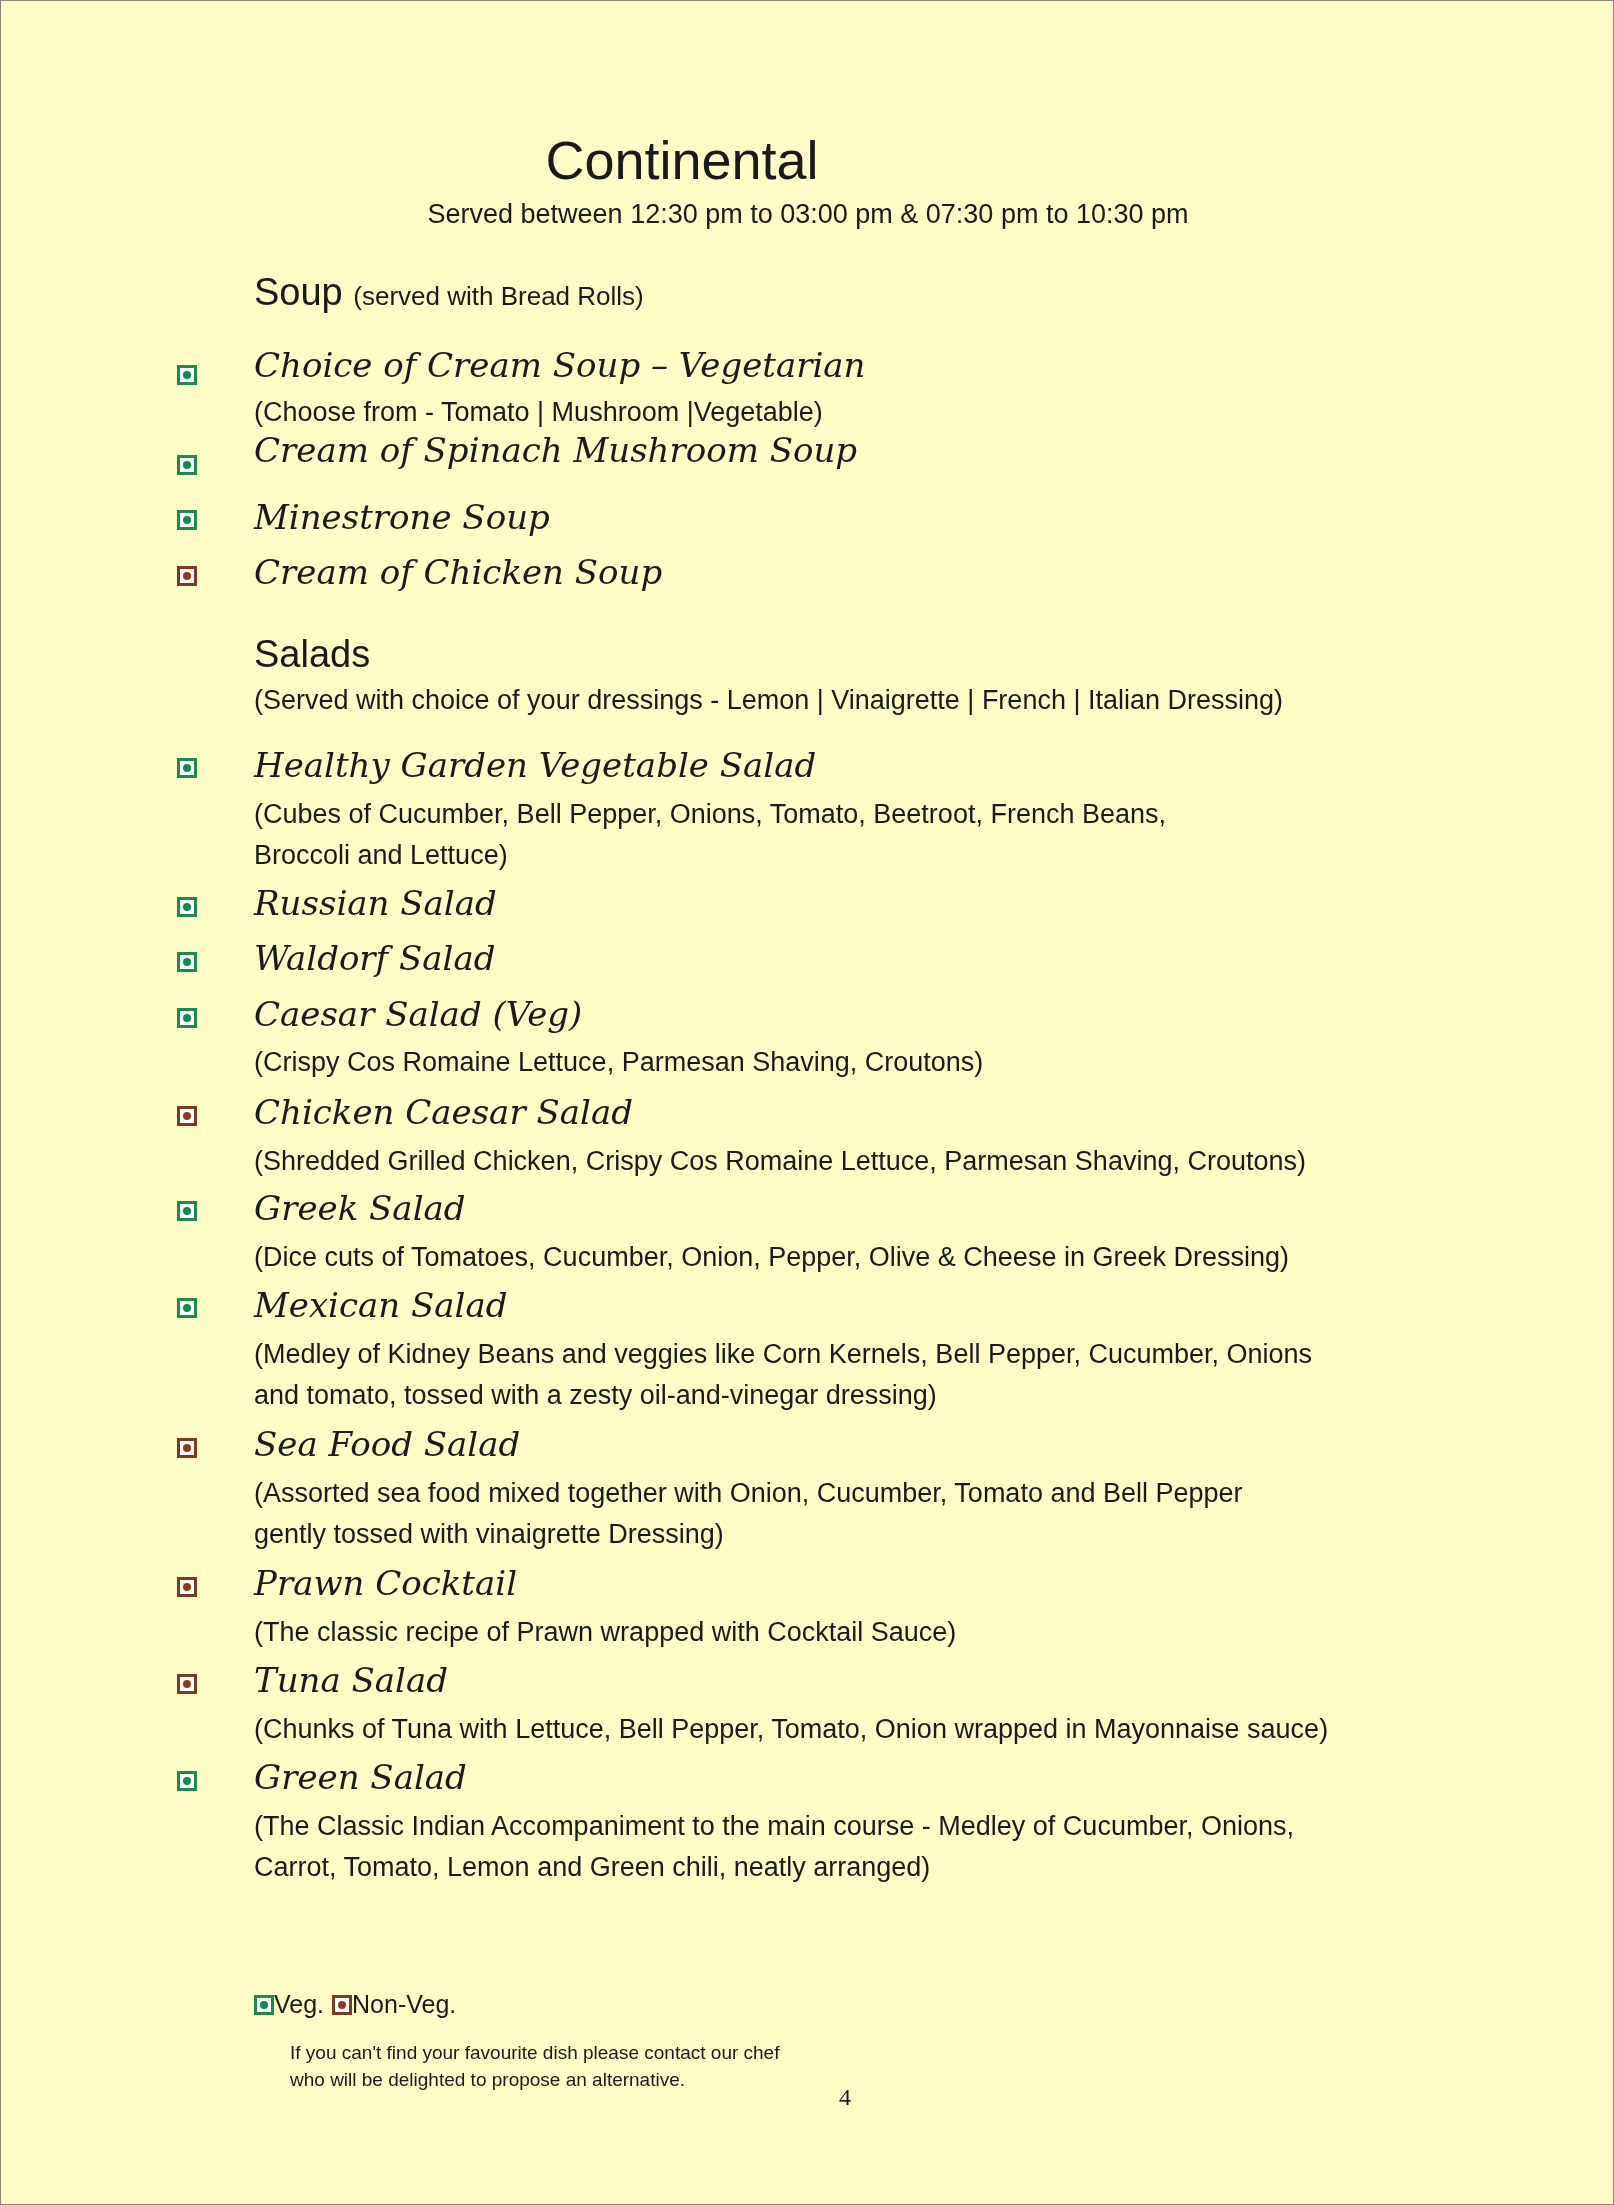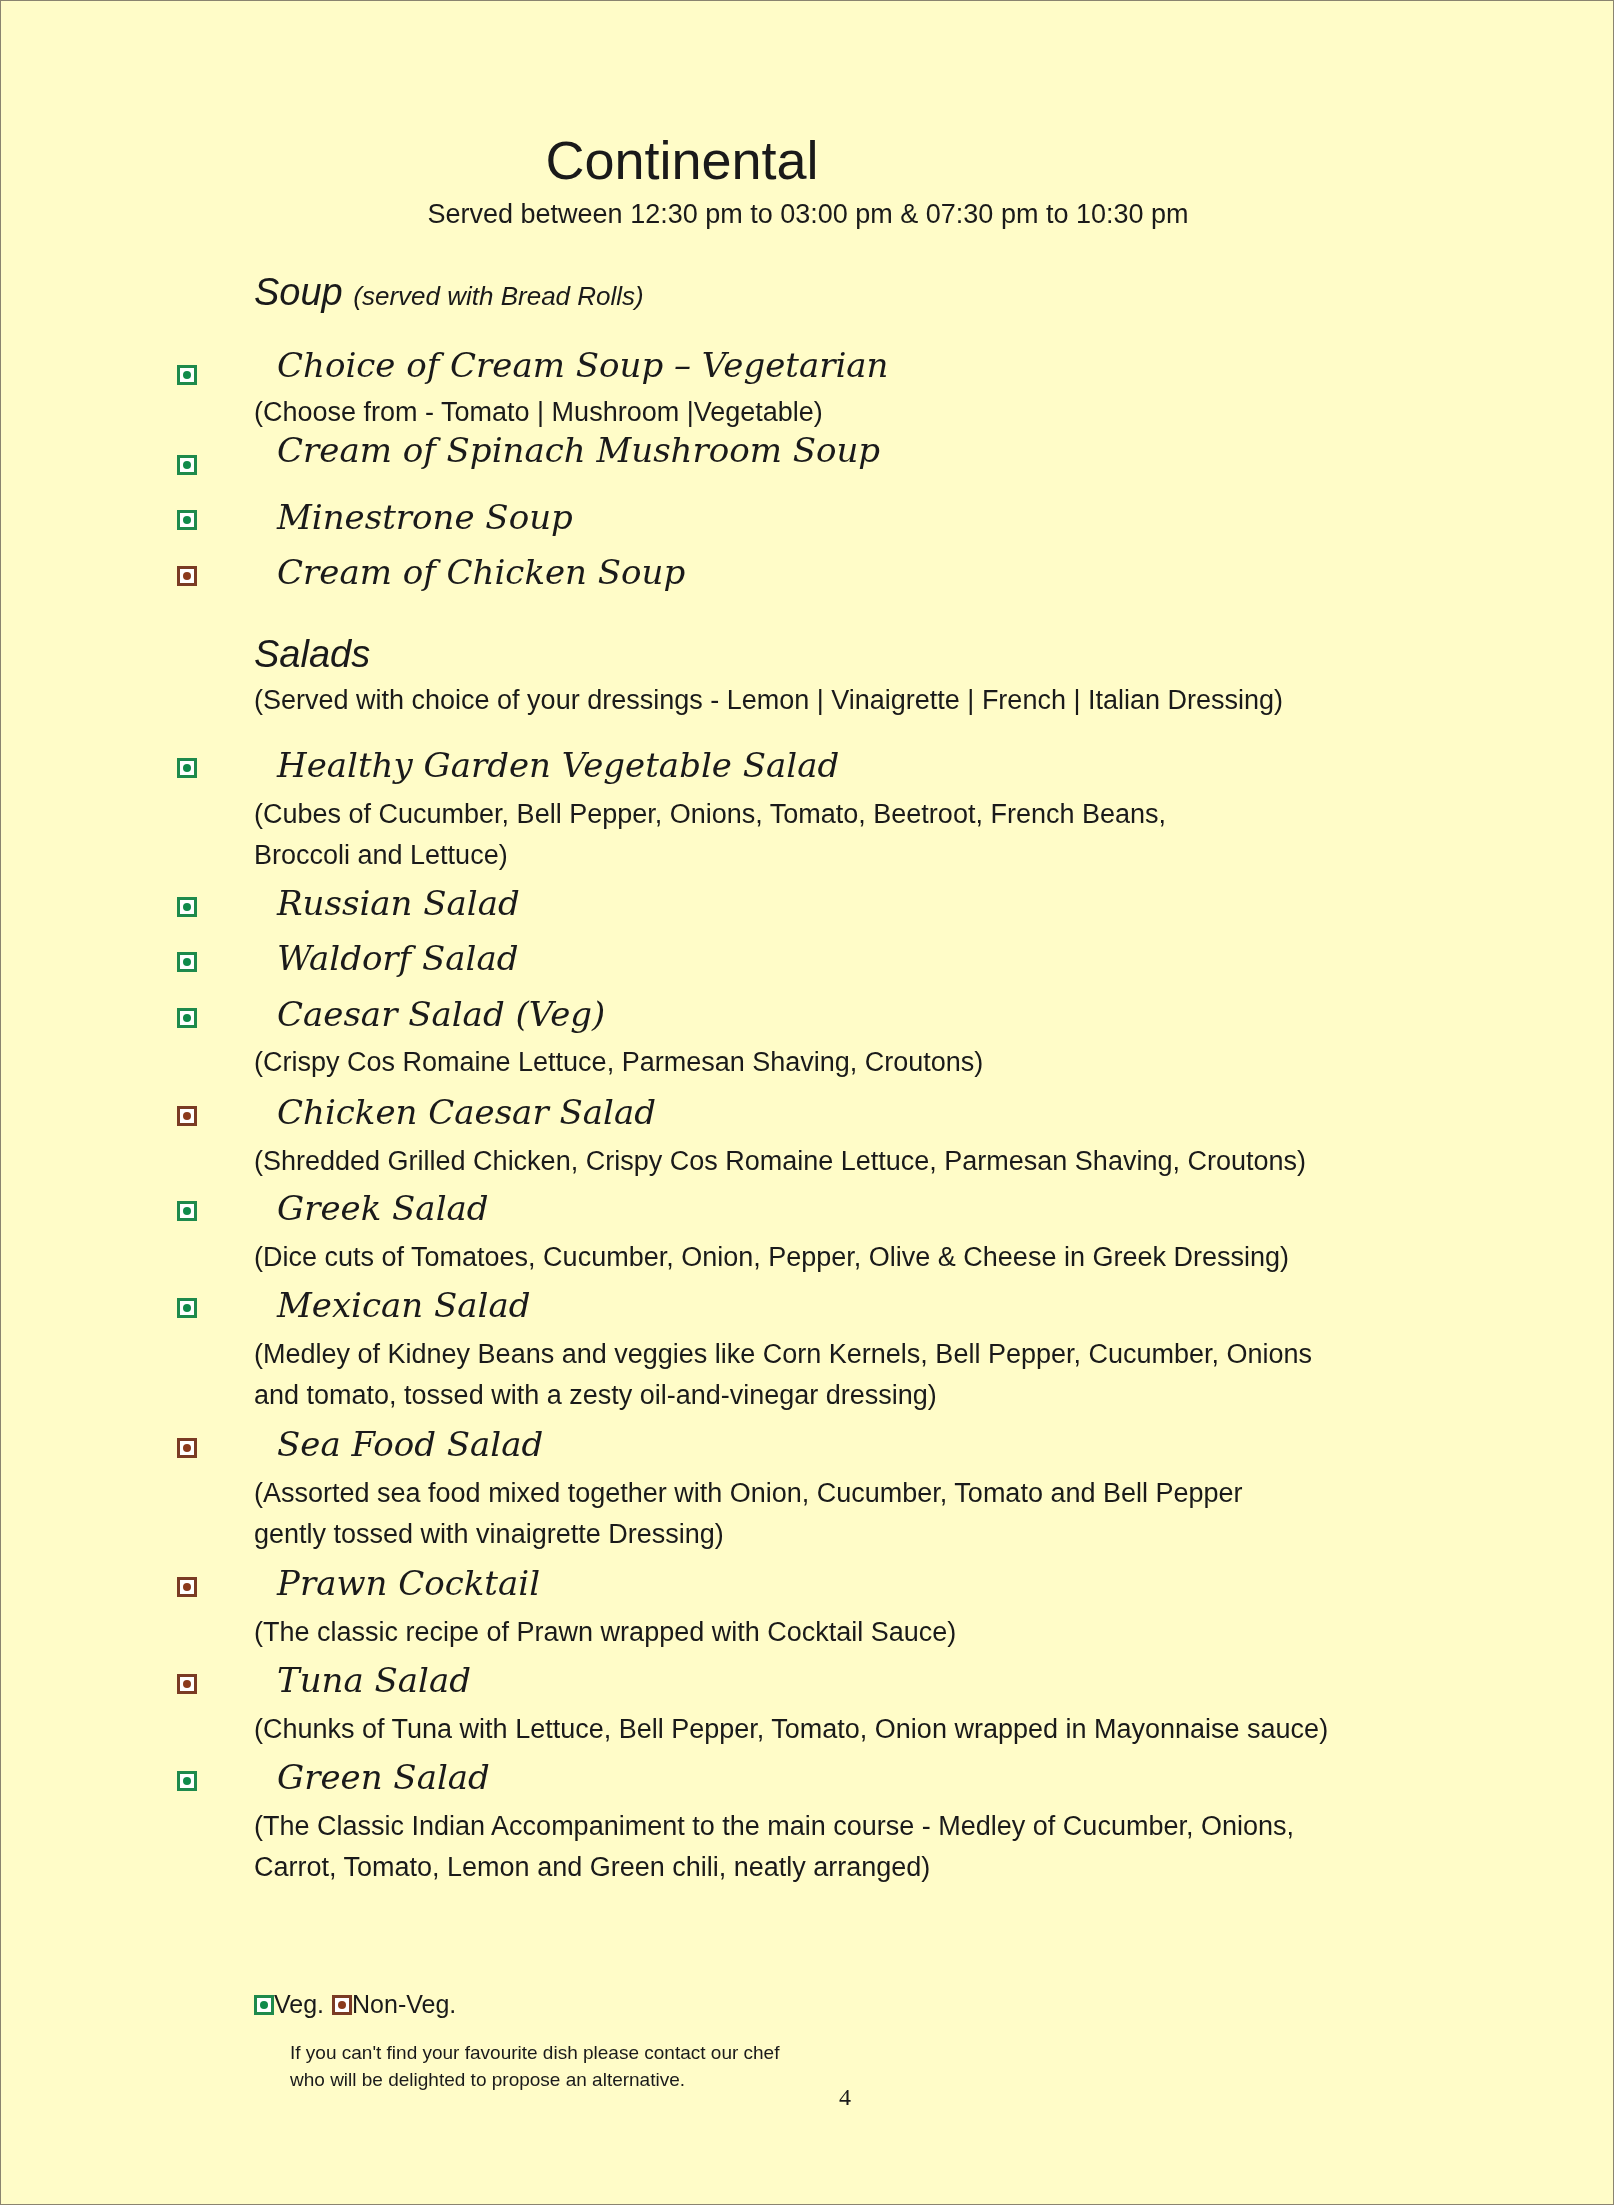--- a/index.html
+++ b/index.html
@@ -1,23 +1,23 @@
 <!DOCTYPE html>
 <html><head>
 <meta charset="utf-8">
 <style>
   html, body { margin:0; padding:0; }
   body { width:1614px; height:2205px; background:#fffcc8; position:relative; overflow:hidden;
          border:1px solid #8a8470; box-sizing:border-box; font-family:"Liberation Sans", sans-serif; color:#1a1a1a; }
   .title { position:absolute; top:128px; left:0; width:1362px; text-align:center; font-size:54px; }
   .subtitle { position:absolute; top:198px; left:0; width:1614px; text-align:center; font-size:27px; }
-  .sec { position:absolute; left:253px; font-size:38px;font-style:italic; }
+  .sec { position:absolute; left:253px; font-size:38px; }
   .sec small { font-size:26px; }
   .note { position:absolute; left:253px; font-size:27px; }
-  .item { position:absolute; left:253px; font-family:"DejaVu Serif", serif; font-style:italic; font-size:34px;margin-left:23px; }
+  .item { position:absolute; left:253px; font-family:"DejaVu Serif", serif; font-style:italic; font-size:34px; }
   .desc { position:absolute; left:253px; font-size:27px; line-height:41px; }
   .mark { position:absolute; left:176px; width:20px; height:20px; box-sizing:border-box; border:3px solid; background:#fff; }
   .mark::after { content:""; position:absolute; left:3px; top:3px; width:8px; height:8px; border-radius:50%; background:currentColor; }
   .veg { border-color:#1e8a4c; color:#0f8a4a; }
   .nonveg { border-color:#7a3b24; color:#8b3a1c; }
   .legend { position:absolute; top:1989px; left:253px; font-size:25px; display:flex; align-items:center; gap:0; }
   .legend .mark { position:relative; left:0; }
   .footer { position:absolute; top:2038px; left:253px; font-size:19px; line-height:27px;margin-left:36px; }
   .page { position:absolute; top:2083px; left:838px; font-size:24px; font-family:"Liberation Serif", serif; }
 </style>

